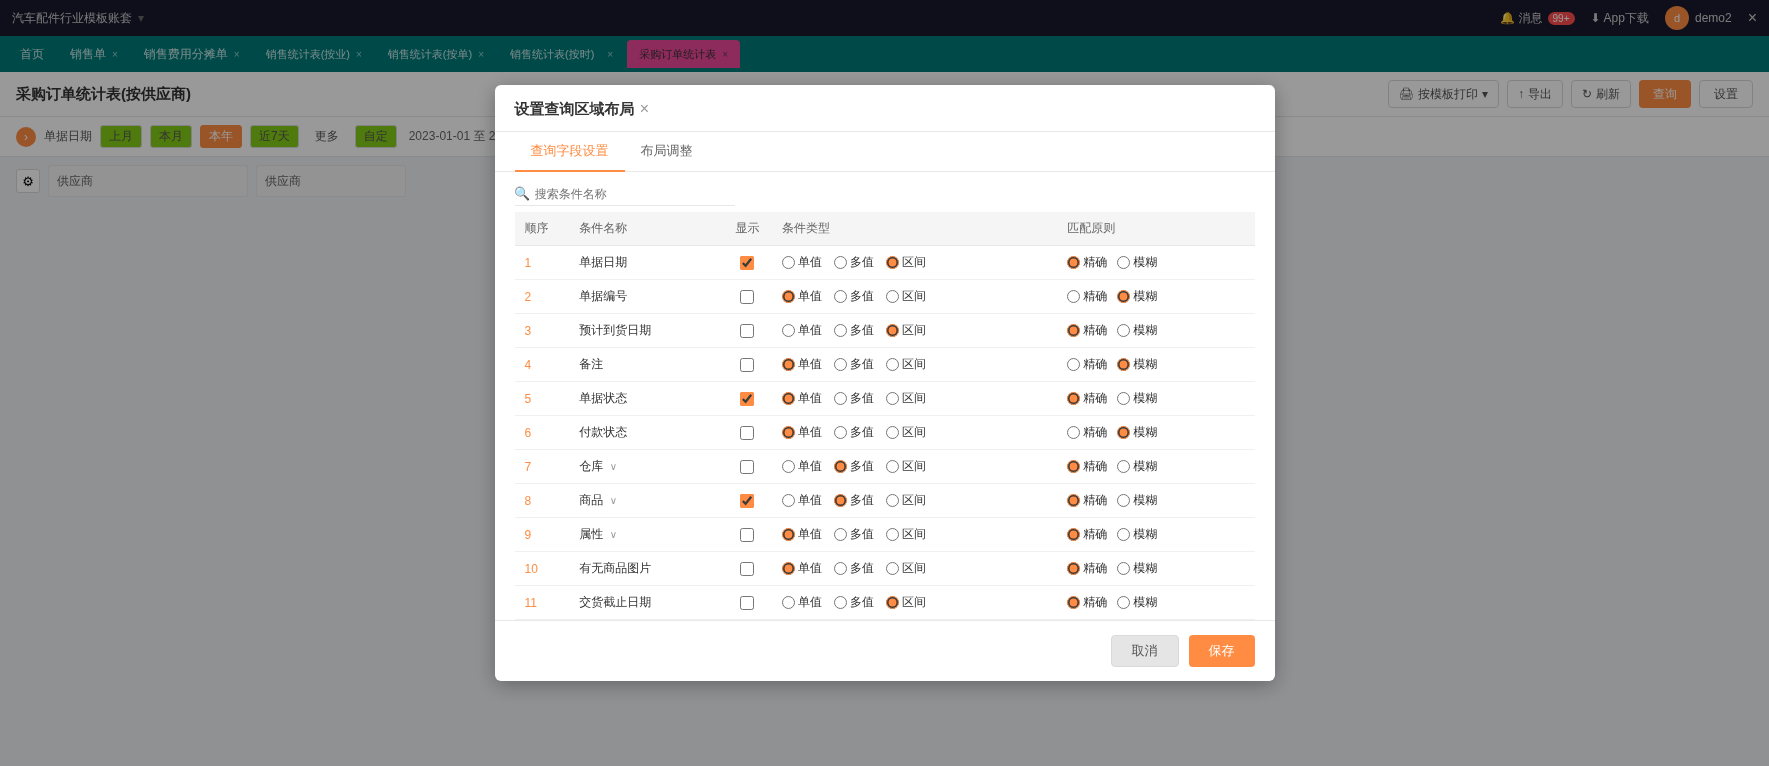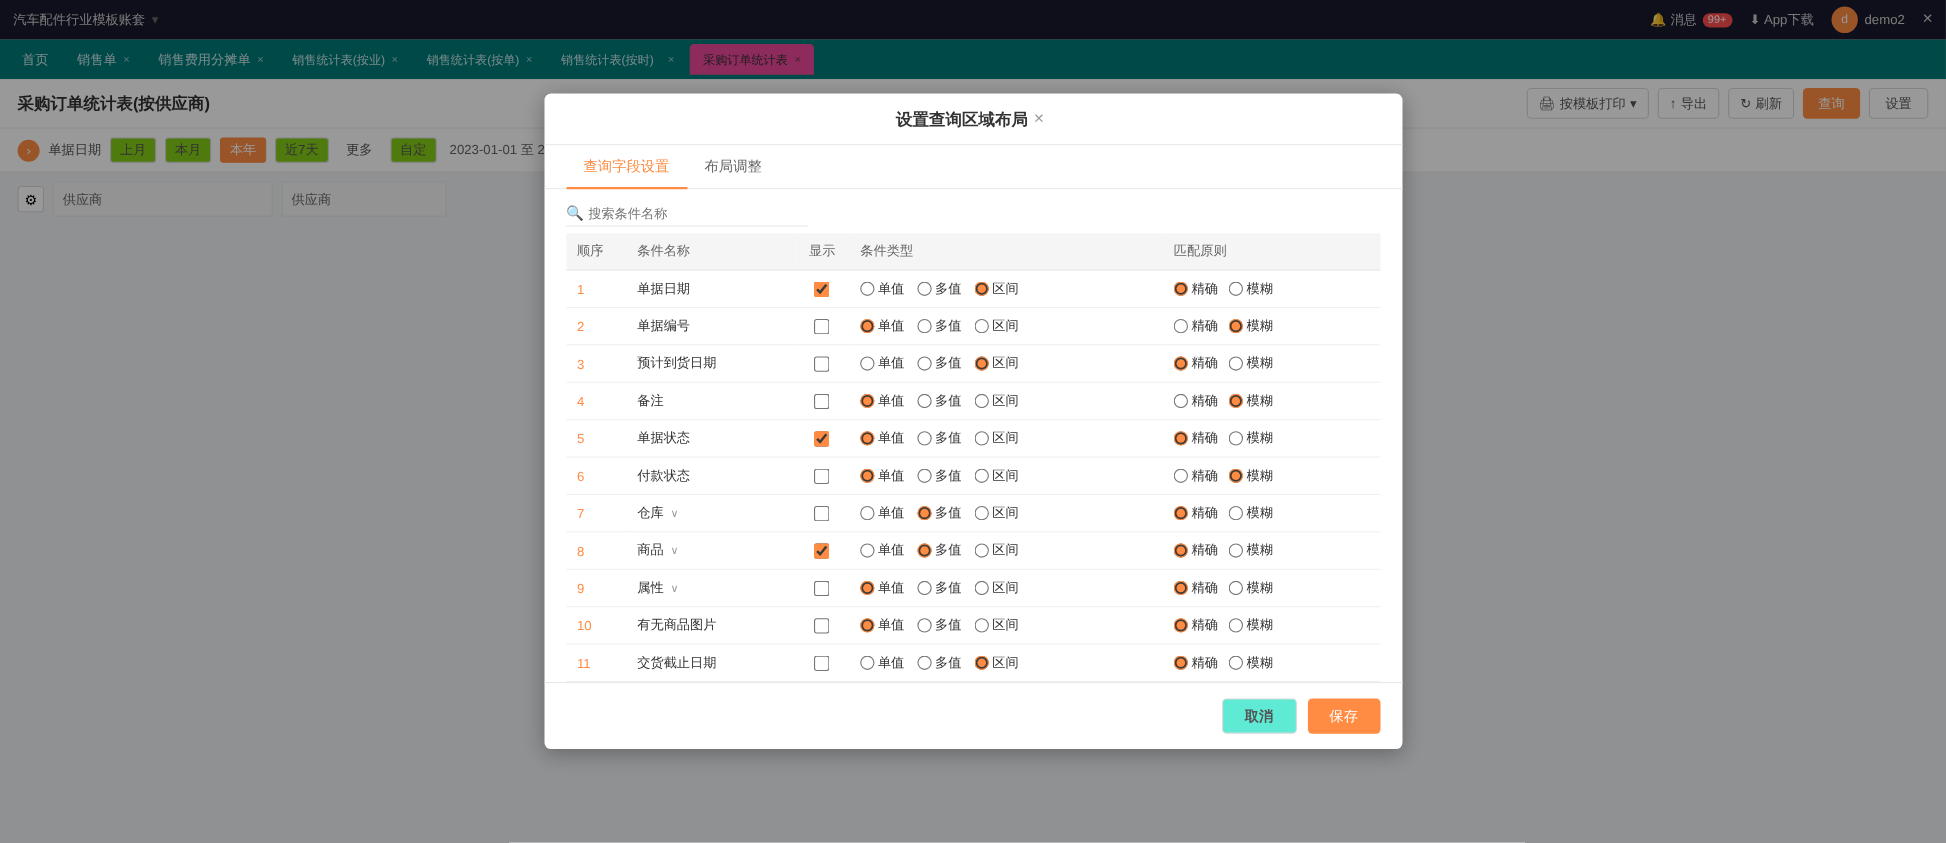--- a/index.html
+++ b/index.html
@@ -130,21 +130,21 @@
       background: white;
       border-radius: 6px;
       width: 780px;
       max-height: 660px;
       display: flex; flex-direction: column;
       box-shadow: 0 4px 20px rgba(0,0,0,0.3);
     }
     .dialog-header {
       padding: 14px 20px 12px;
       border-bottom: 1px solid #e8e8e8;
-      display: flex; align-items: center; justify-content: center;
+      display: flex; align-items: center; justify-content: flex-start;
     }
     .dialog-title { font-size: 15px; font-weight: bold; color: #333; }
     .dialog-close {
       width: 20px; height: 20px; border: none; background: none;
       cursor: pointer; font-size: 16px; color: #999; display: flex; align-items: center; justify-content: center;
     }
 
     
     .dialog-tabs {
       display: flex; gap: 0;
@@ -205,21 +205,21 @@
     .match-group { display: flex; align-items: center; gap: 10px; }
 
     
     .dialog-footer {
       padding: 14px 20px;
       display: flex; justify-content: flex-end; gap: 10px;
       border-top: 1px solid #e8e8e8;
     }
     .btn-cancel {
       height: 32px; padding: 0 20px; border-radius: 4px;
-      border: 1px solid #d9d9d9; background: #5eead4; cursor: pointer; font-size: 13px; color: #555; font-weight: bold;
+      border: 1px solid #d9d9d9; background: #e5e5e5; cursor: pointer; font-size: 13px; color: #555;
     }
     .btn-save {
       height: 32px; padding: 0 20px; border-radius: 4px;
       border: none; background: #ff8c42; color: white; cursor: pointer; font-size: 13px;
     }
 
     
     .dialog-table::-webkit-scrollbar { width: 6px; }
     .dialog-table::-webkit-scrollbar-thumb { background: #ccc; border-radius: 3px; }
 

